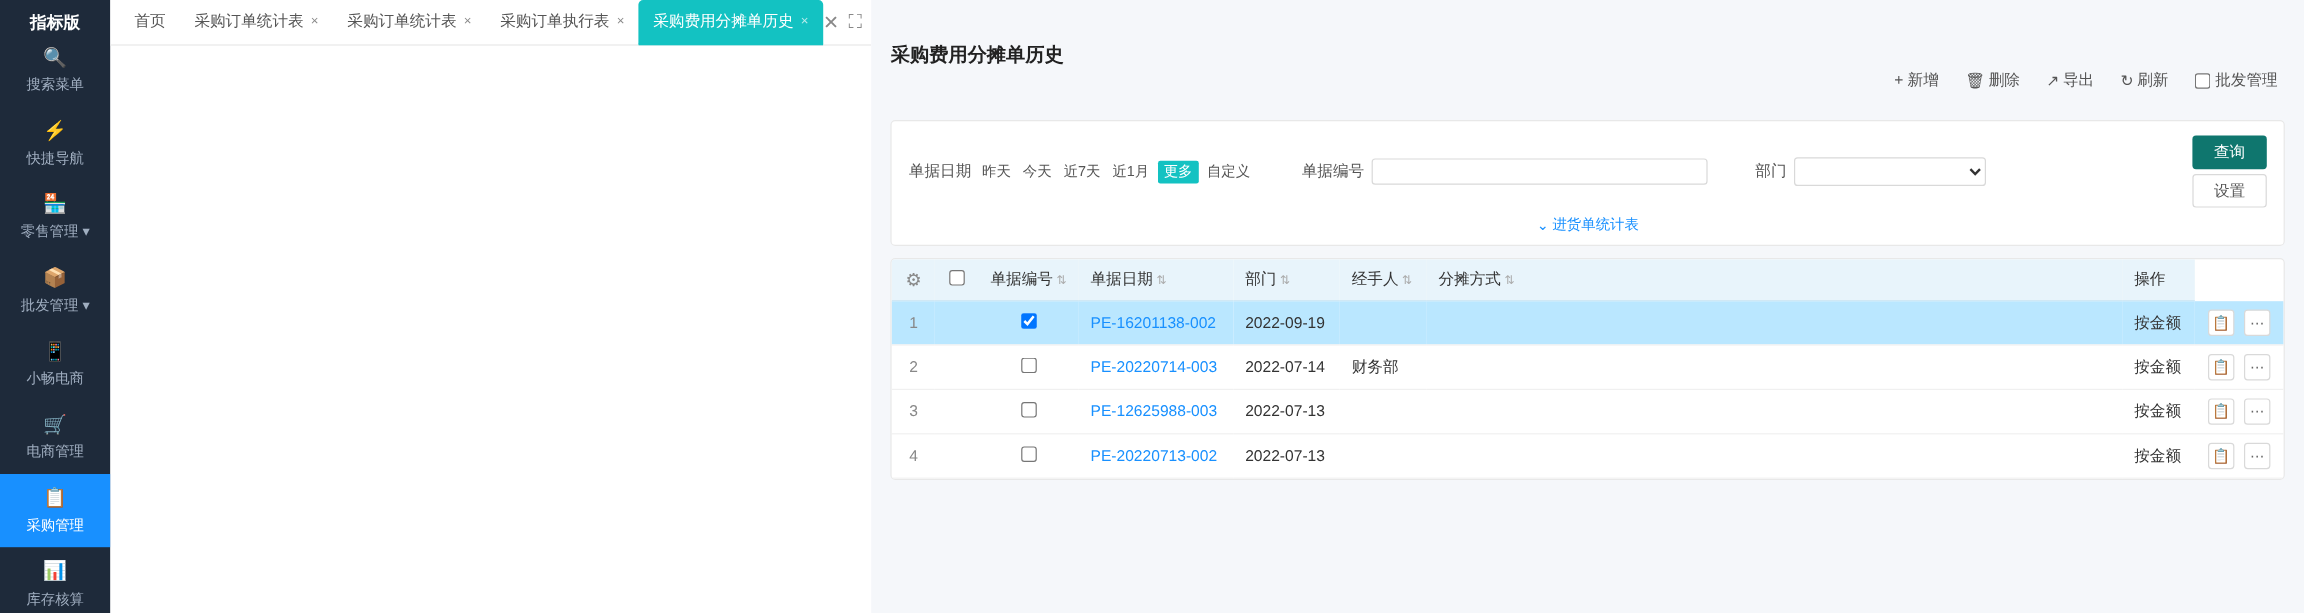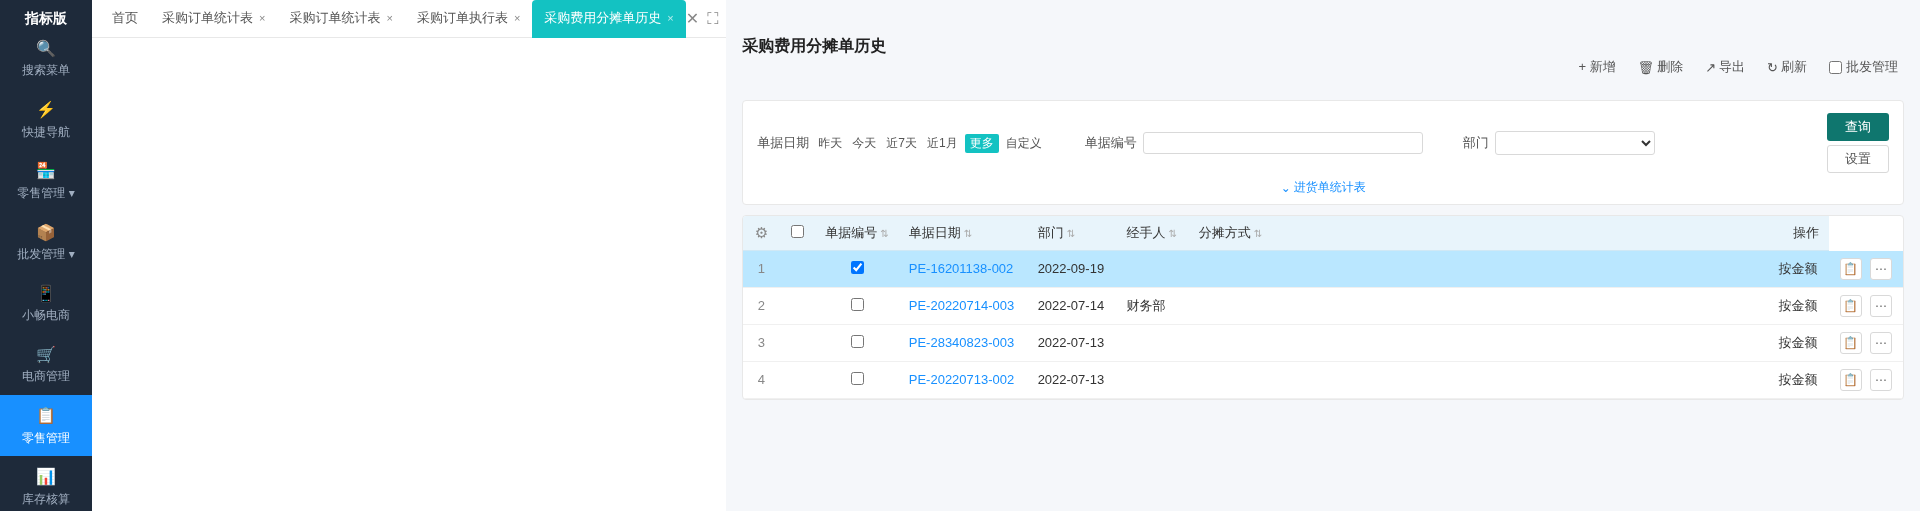--- a/index.html
+++ b/index.html
@@ -287,21 +287,21 @@
 
 <nav class="sidebar">
   <div class="sidebar-logo">指标版</div>
 
 <div class="sidebar-item"><span class="icon">🔍</span><span>搜索菜单</span></div>
     <div class="sidebar-item"><span class="icon">⚡</span><span>快捷导航</span></div>
     <div class="sidebar-item"><span class="icon">🏪</span><span>零售管理 ▾</span></div>
     <div class="sidebar-item"><span class="icon">📦</span><span>批发管理 ▾</span></div>
     <div class="sidebar-item"><span class="icon">📱</span><span>小畅电商</span></div>
     <div class="sidebar-item"><span class="icon">🛒</span><span>电商管理</span></div>
-    <div class="sidebar-item active"><span class="icon">📋</span><span>零售管理</span></div>
+    <div class="sidebar-item active"><span class="icon">📋</span><span>采购管理</span></div>
     <div class="sidebar-item"><span class="icon">📊</span><span>库存核算</span></div>
   </nav>
 
 <div class="main">
 
   <div class="tabs-bar">
 
     <div class="tab">
         <span>首页</span>
       </div>
@@ -412,21 +412,21 @@
             </th>
             <th>
               <span>部门</span><span class="sort-icon">⇅</span>
             </th>
             <th>
               <span>经手人</span><span class="sort-icon">⇅</span>
             </th>
             <th style="width:50%;">
               <span>分摊方式</span><span class="sort-icon">⇅</span>
             </th>
-            <th style="text-align:right;">操作</th>
+            <th style="text-align:left;">操作</th>
           </tr>
         </thead>
         <tbody id="table-body">
         <tr class="row-selected">
     <td class="row-num">1</td>
     <td class="settings-col center"></td>
     <td class="checkbox-col center">
       <input type="checkbox" checked="" style="">
     </td>
     <td>
@@ -463,21 +463,21 @@
       </div>
     </td>
   </tr>
             <tr>
     <td class="row-num">3</td>
     <td class="settings-col center"></td>
     <td class="checkbox-col center">
       <input type="checkbox" style="">
     </td>
     <td>
-      <a class="link" href="#">PE-28340823-003</a>
+      <a class="link" href="#">PE-12625988-003</a>
     </td>
     <td>2022-07-13</td>
     <td></td>
     <td></td>
     <td>按金额</td>
     <td style="text-align:center;">
       <div class="action-icons" style="justify-content:center;">
         <div class="action-icon" title="查看">📋</div>
         <div class="action-icon" title="更多">⋯</div>
       </div>

